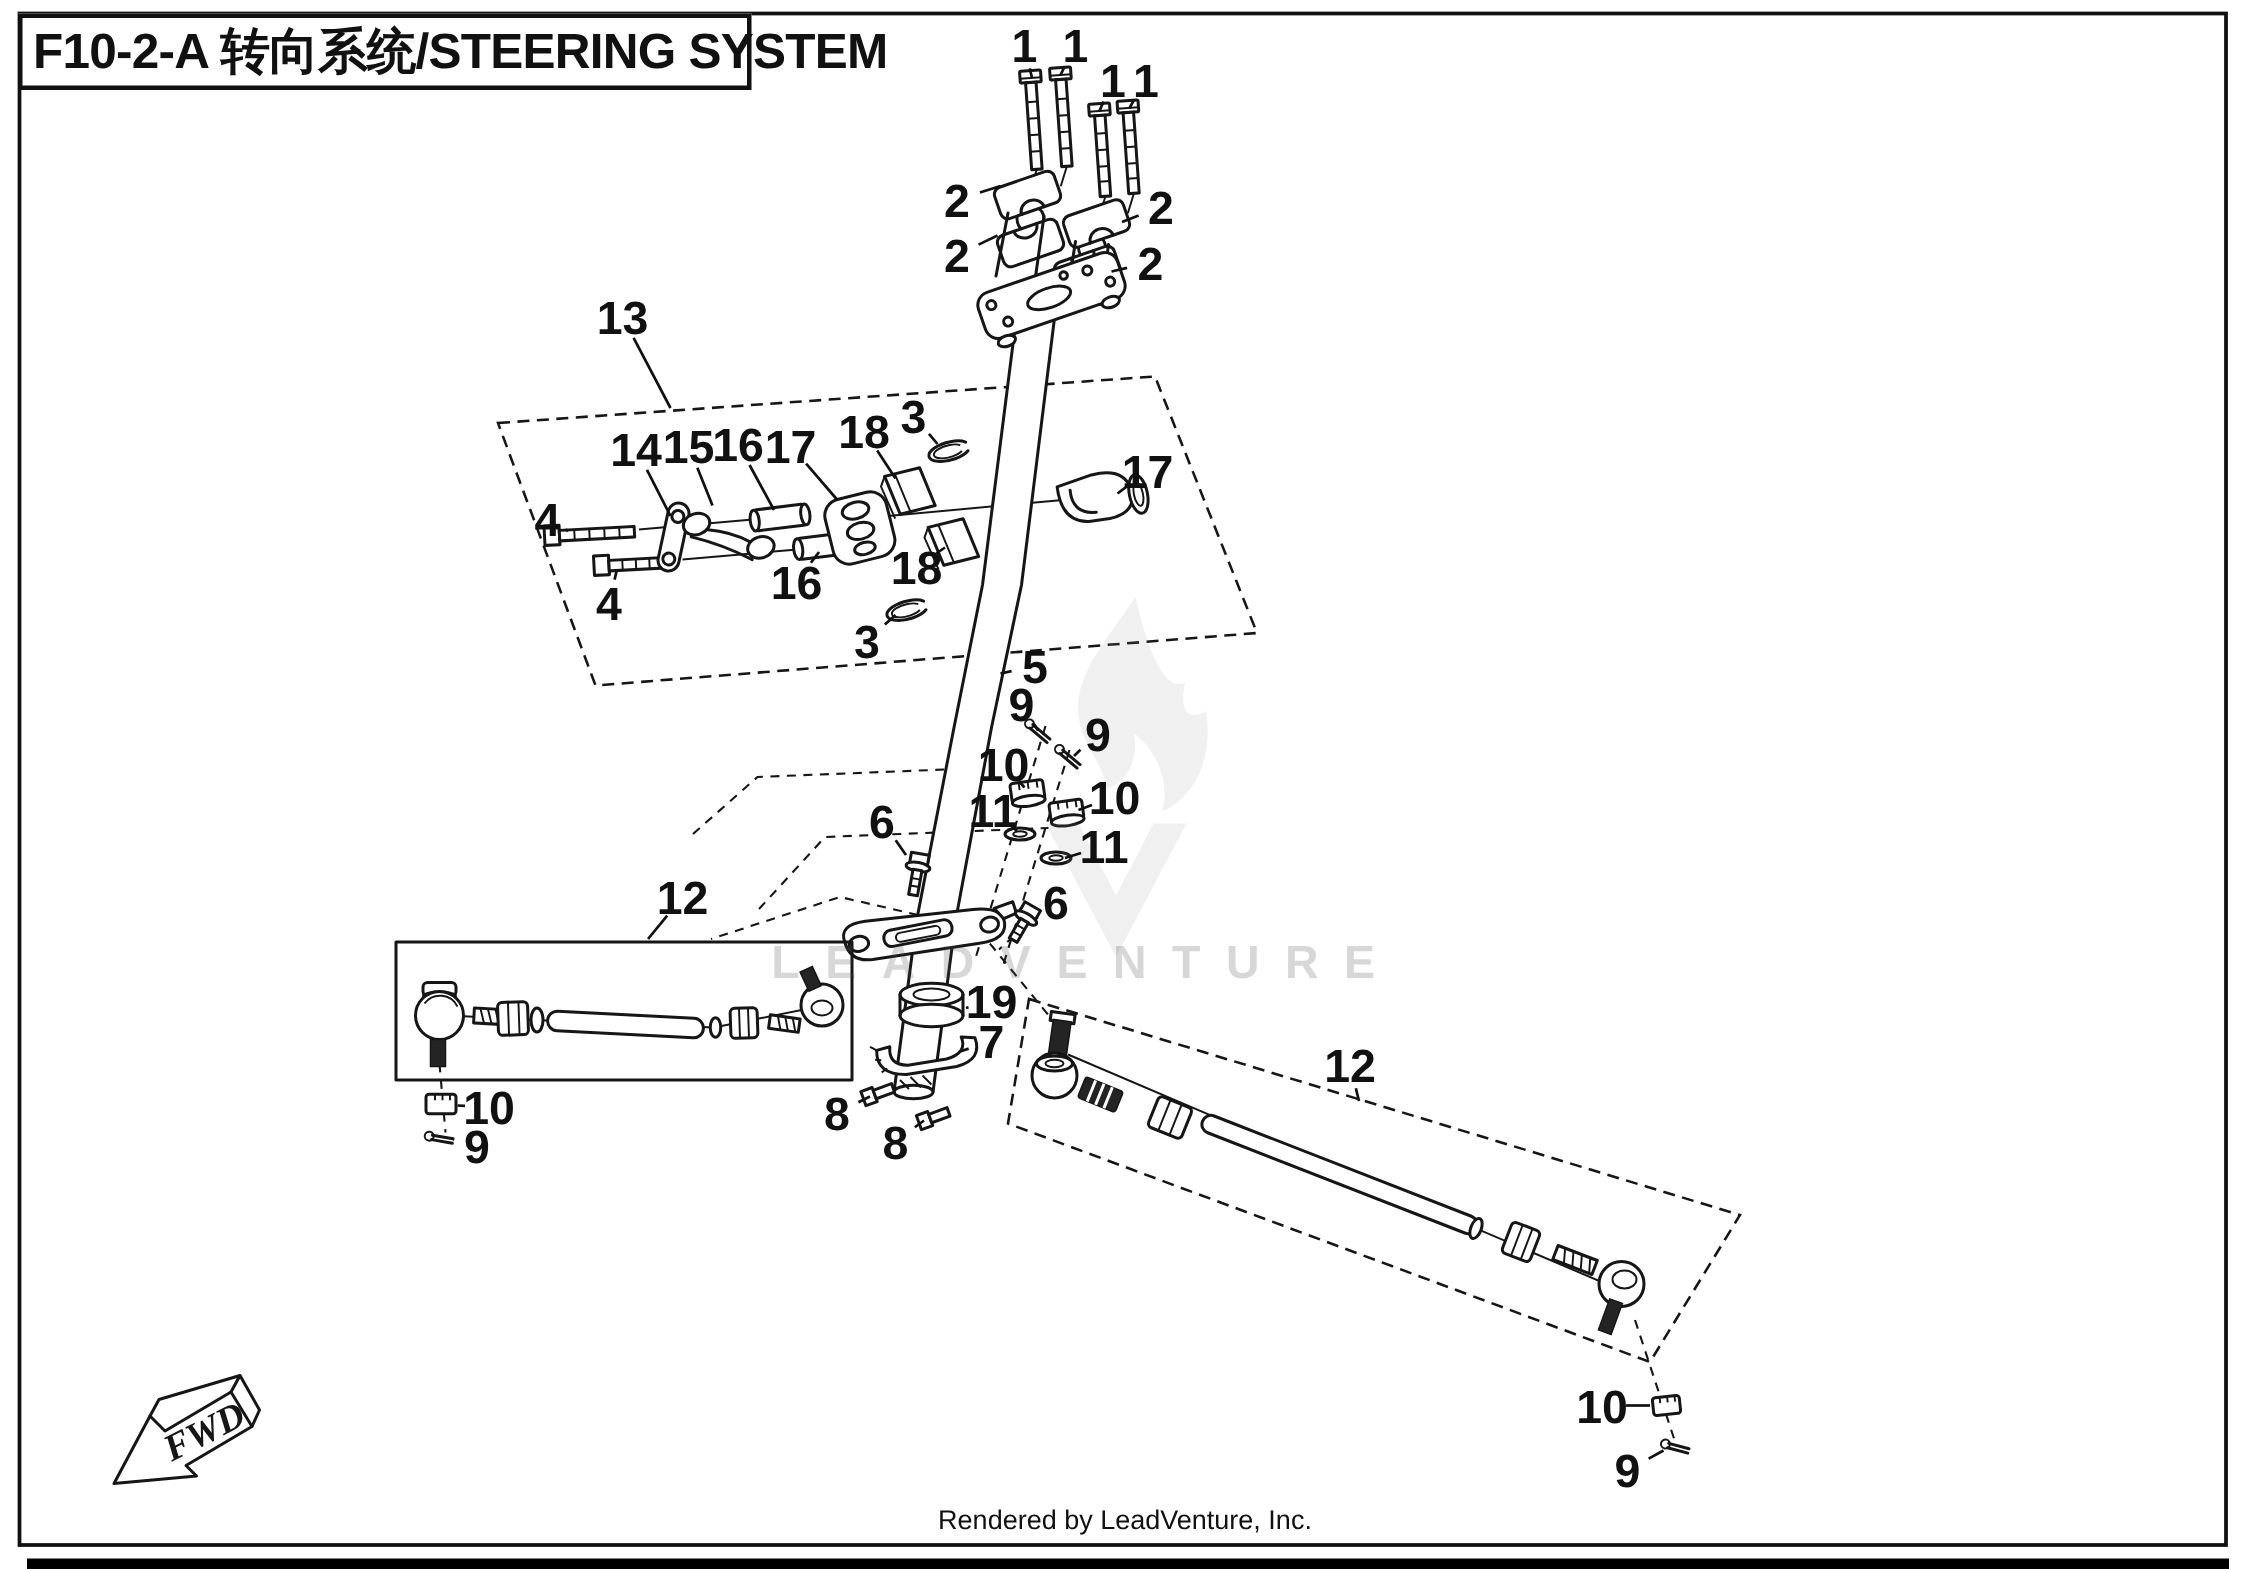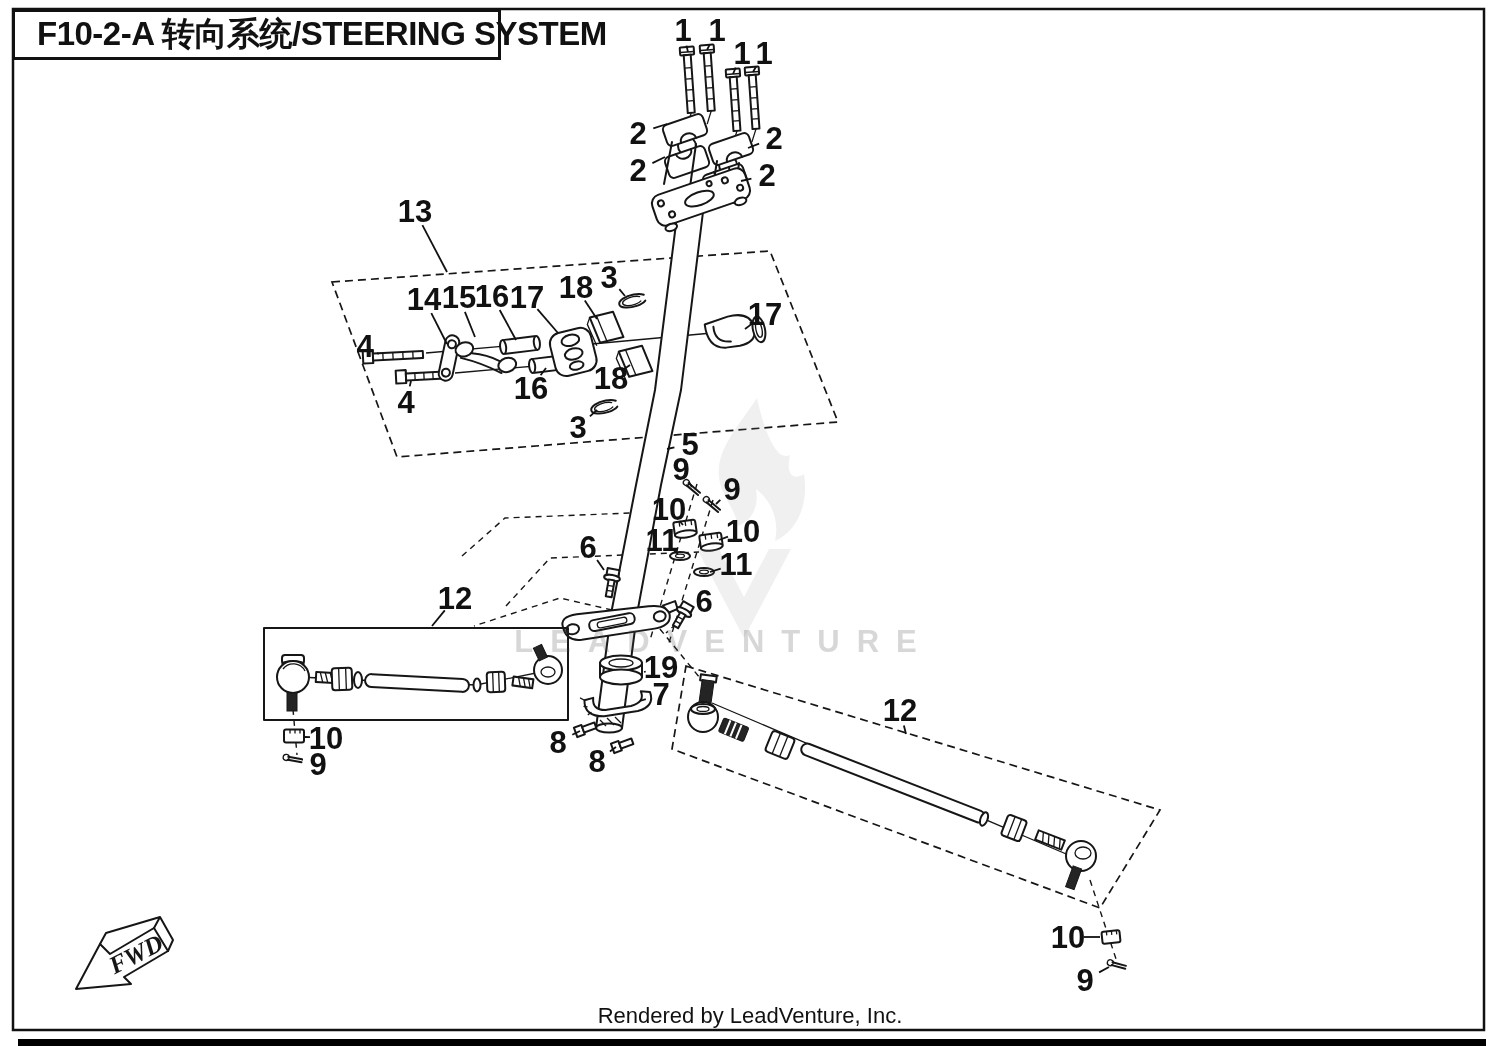--- a/index.html
+++ b/index.html
@@ -1,24 +1,24 @@
 <!DOCTYPE html>
 <html><head>
 <meta charset="utf-8">
 <style>
   html,body{margin:0;padding:0;background:#ffffff;}
   .stage{position:relative;width:1500px;height:1046px;background:#ffffff;overflow:hidden;
          font-family:"Liberation Sans",sans-serif;}
   .stage svg{position:absolute;left:0;top:0;}
   .title-box{position:absolute;left:12px;top:9px;width:489px;height:51px;box-sizing:border-box;
              border:3px solid #111;background:#fff;display:flex;align-items:center;
-             padding-left:22px;font-weight:bold;font-size:33px;white-space:nowrap;color:#111;
+             padding-left:7px;font-weight:bold;font-size:33px;white-space:nowrap;color:#111;
              letter-spacing:-0.5px;z-index:5;}
   .footer-line{position:absolute;left:0;top:1003px;width:1500px;text-align:center;
-               font-size:22px;color:#111;z-index:5;letter-spacing:0px;}
+               font-size:18px;color:#111;z-index:5;letter-spacing:0px;}
   #callouts-layer text{font-family:"Liberation Sans",sans-serif;font-size:31px;font-weight:bold;
                fill:#111;text-anchor:middle;}
   #callouts-layer line{stroke:#111;stroke-width:1.8;}
   .ink{stroke:#161616;fill:none;stroke-width:2;stroke-linecap:round;stroke-linejoin:round;}
   .inkw{stroke:#161616;fill:#ffffff;stroke-width:2;stroke-linejoin:round;}
   .thin{stroke:#161616;fill:none;stroke-width:1.3;}
   .dash{stroke:#161616;fill:none;stroke-width:1.7;stroke-dasharray:8 5;}
   .dash2{stroke:#161616;fill:none;stroke-width:1.4;stroke-dasharray:6 5;}
   .dark{fill:#242424;stroke:#161616;stroke-width:1;}
 </style>

